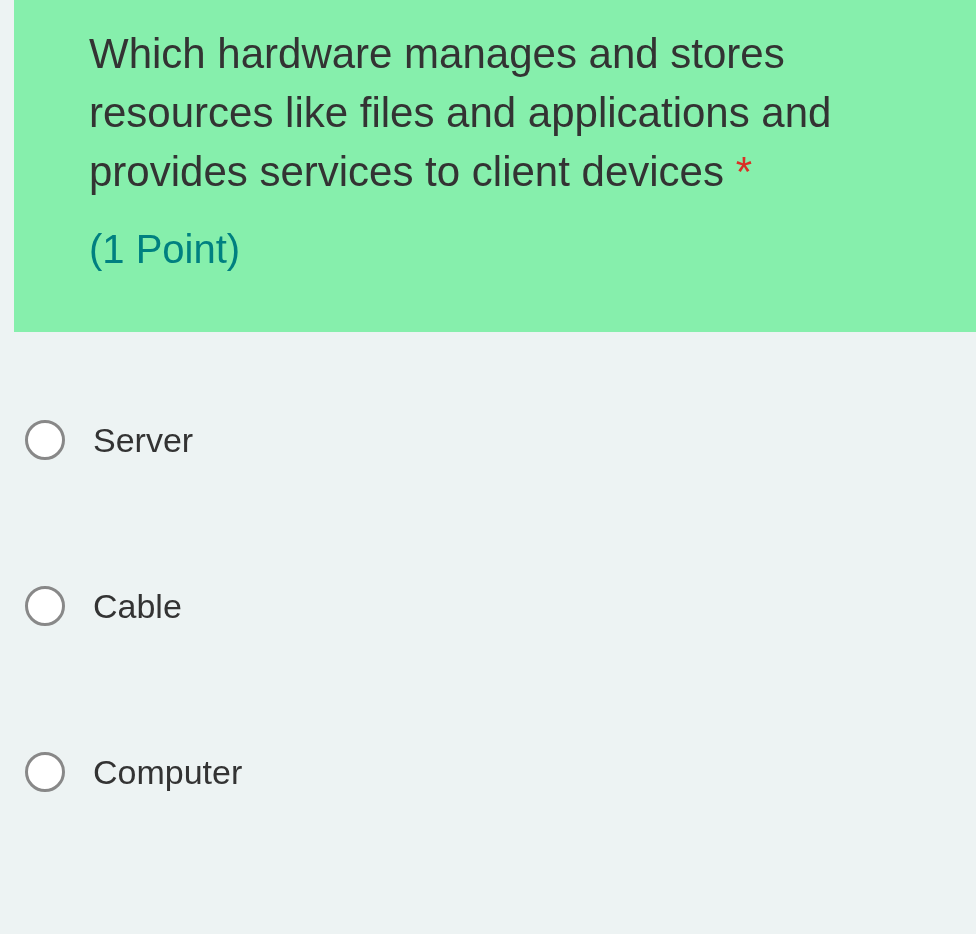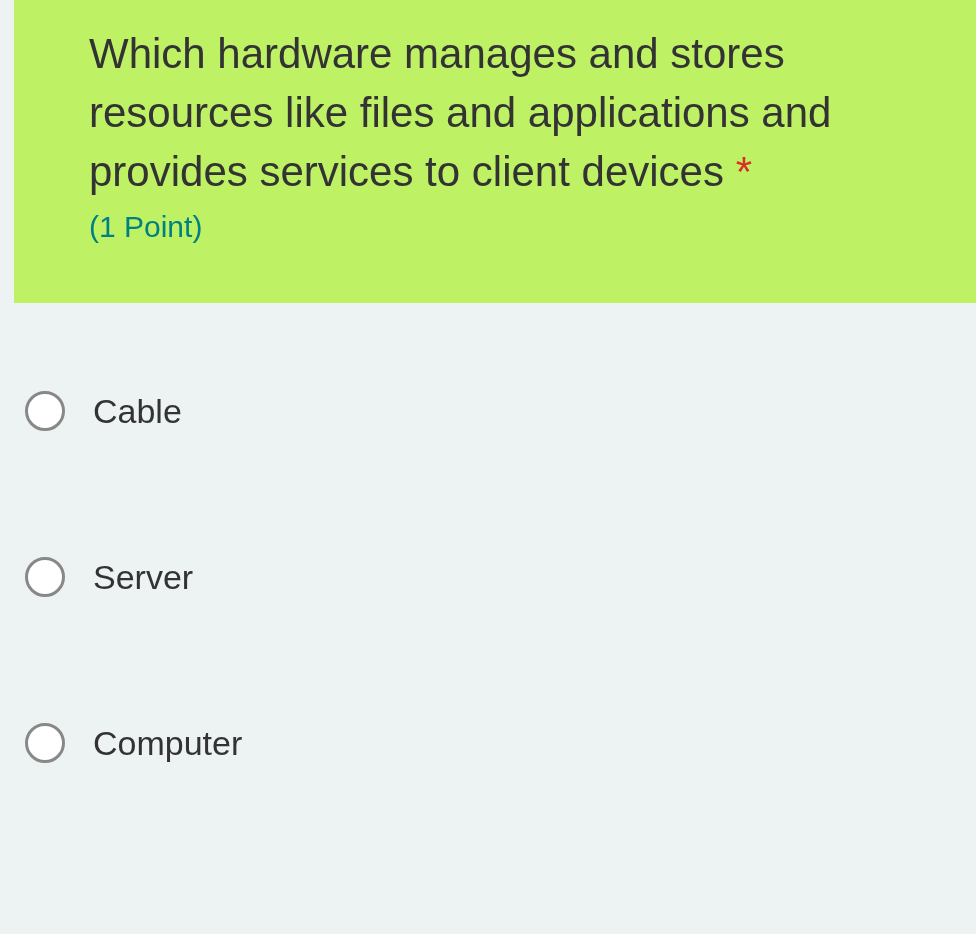--- a/index.html
+++ b/index.html
@@ -8,40 +8,40 @@
       box-sizing: border-box;
     }
     body {
       font-family: 'Segoe UI', -apple-system, BlinkMacSystemFont, sans-serif;
       background: #edf3f3;
       width: 976px;
       height: 934px;
       overflow: hidden;
     }
     .question-header {
-      background: #bef264;
+      background: #86efac;
       padding: 25px 75px 55px 75px;
       margin-left: 14px;
     }
     .question-text {
       font-size: 42px;
       color: #333;
       line-height: 1.4;
       font-weight: 400;
     }
     .required-asterisk {
       color: #d93025;
       font-size: 42px;
     }
     .points-text {
       color: #008080;
-      font-size: 30px;
+      font-size: 40px;
       font-weight: 400;
       display: block;
-      margin-top: 5px;
+      margin-top: 20px;
     }
     .options-container {
       padding: 70px 25px 0 25px;
     }
     .option-row {
       display: flex;
       align-items: center;
       padding: 18px 0;
       margin-bottom: 90px;
       cursor: pointer;
@@ -68,23 +68,23 @@
   <div class="question-text">
     <span>Which hardware manages and stores resources like files and applications and provides services to client devices</span>
     <span class="required-asterisk">*</span>
     <span class="points-text">(1 Point)</span>
   </div>
 </div>
 
 <div class="options-container">
   <div class="option-row">
     <div class="radio-button"></div>
-    <span class="option-label">Cable</span>
+    <span class="option-label">Server</span>
   </div>
   <div class="option-row">
     <div class="radio-button"></div>
-    <span class="option-label">Server</span>
+    <span class="option-label">Cable</span>
   </div>
   <div class="option-row">
     <div class="radio-button"></div>
     <span class="option-label">Computer</span>
   </div>
 </div>
 
 </body></html>

